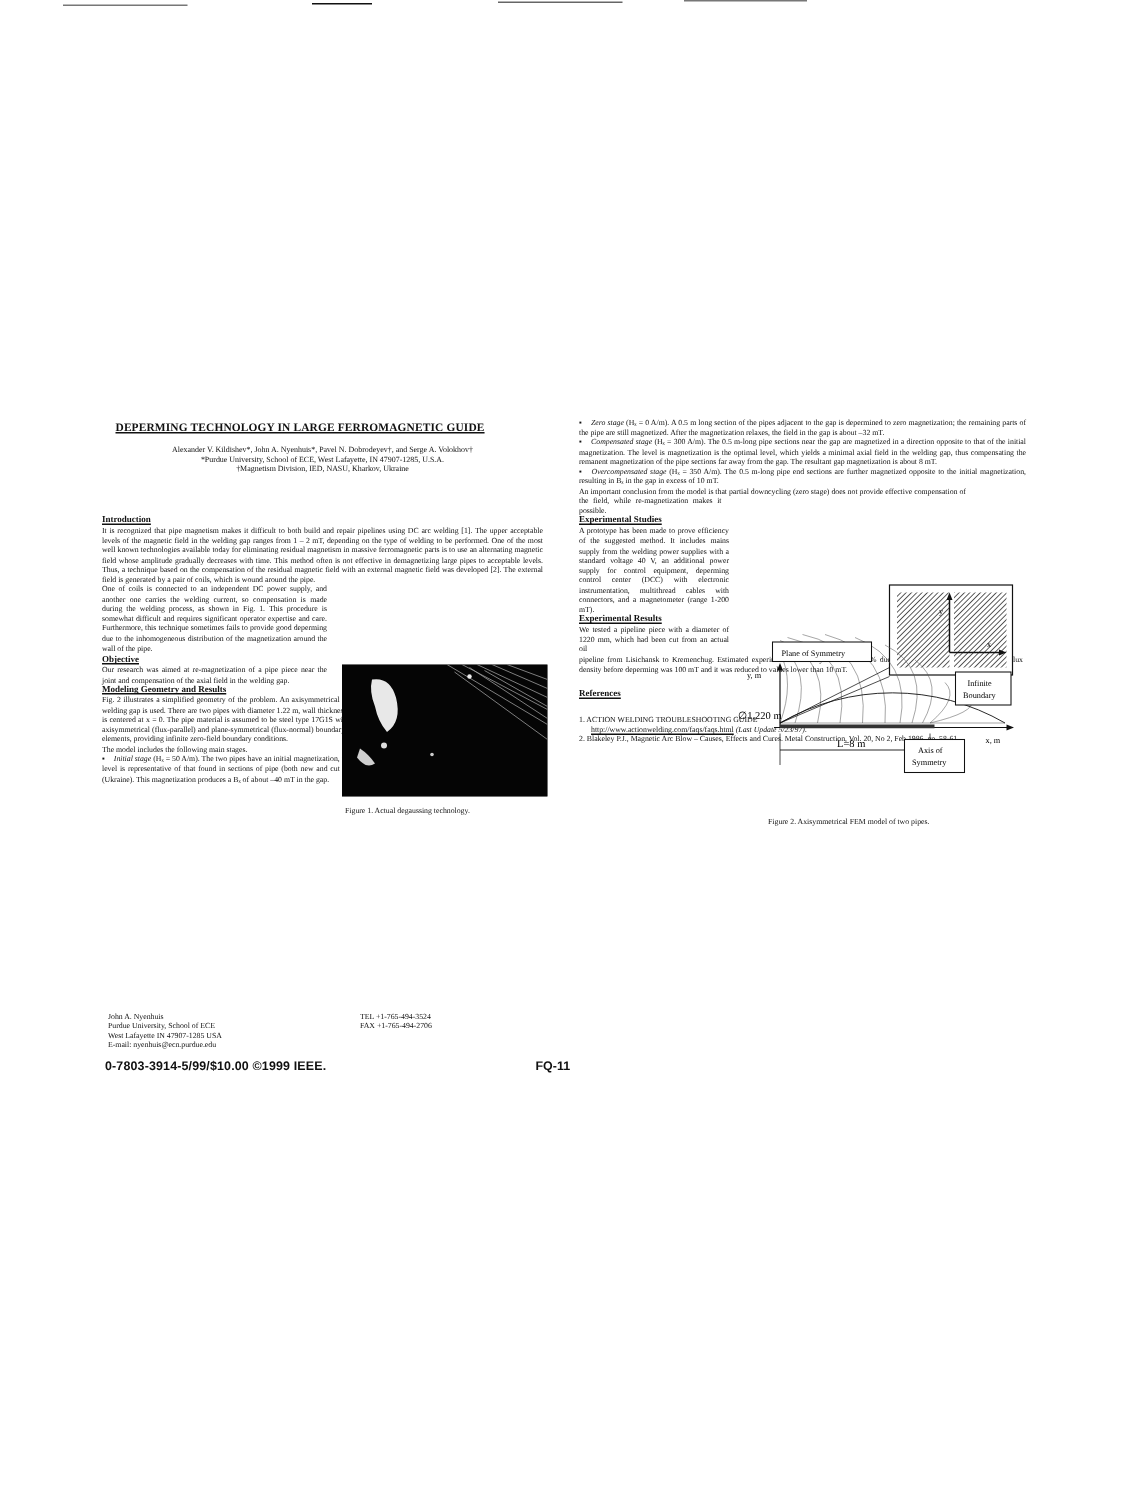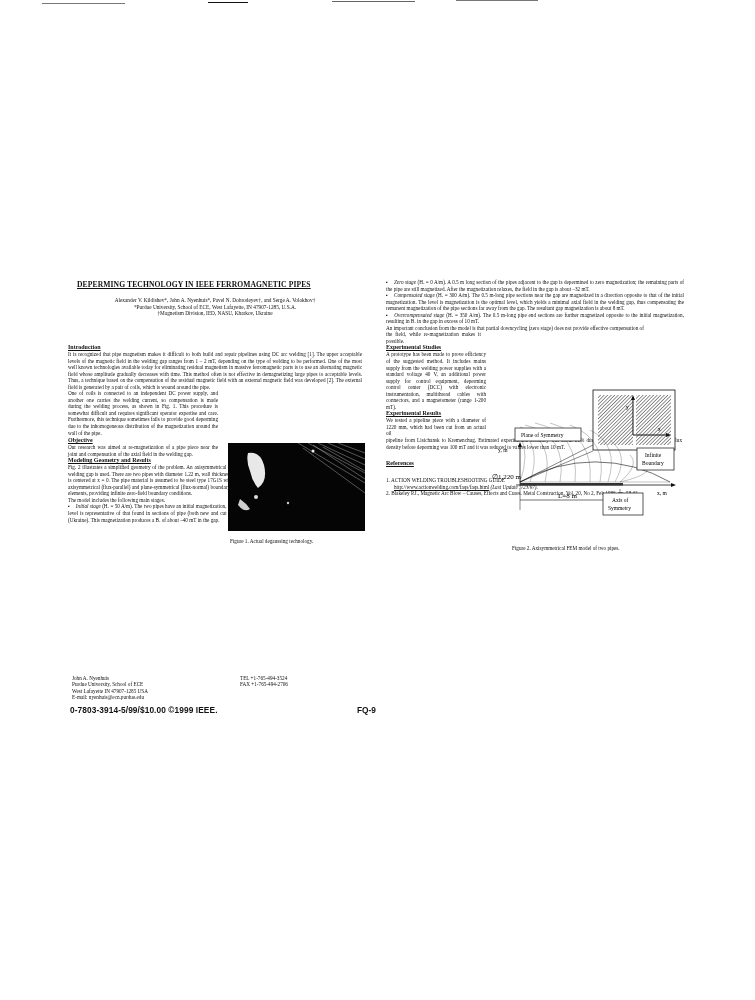--- a/index.html
+++ b/index.html
@@ -27,21 +27,21 @@
 </head>
 <body>
 
 <div id="scan-artifacts">
     <div class="scanline" style="left: 42px; top: 3px; width: 83px; background: rgb(119, 119, 119);"></div>
     <div class="scanline" style="left: 208px; top: 2px; width: 40px; background: rgb(17, 17, 17);"></div>
     <div class="scanline" style="left: 332px; top: 1px; width: 83px; background: rgb(102, 102, 102);"></div>
     <div class="scanline" style="left: 456px; top: 0px; width: 82px; background: rgb(119, 119, 119);"></div>
   </div>
 
-<div class="abs title">DEPERMING TECHNOLOGY IN IEEE FERROMAGNETIC PIPES</div>
+<div class="abs title">DEPERMING TECHNOLOGY IN LARGE FERROMAGNETIC GUIDE</div>
 <div class="abs authors">
   <div>Alexander V. Kildishev*, John A. Nyenhuis*, Pavel N. Dobrodeyev†, and Serge A. Volokhov†</div>
   <div>*Purdue University, School of ECE, West Lafayette, IN 47907-1285, U.S.A.</div>
   <div>†Magnetism Division, IED, NASU, Kharkov, Ukraine</div>
 </div>
 
 <div class="abs col-left" style="top:344px;">
   <div class="heading">Introduction</div>
   <div class="para">It is recognized that pipe magnetism makes it difficult to both build and repair pipelines using DC arc welding [1]. The upper acceptable levels of the magnetic field in the welding gap ranges from 1 – 2 mT, depending on the type of welding to be performed. One of the most well known technologies available today for eliminating residual magnetism in massive ferromagnetic parts is to use an alternating magnetic field whose amplitude gradually decreases with time. This method often is not effective in demagnetizing large pipes to acceptable levels. Thus, a technique based on the compensation of the residual magnetic field with an external magnetic field was developed [2]. The external field is generated by a pair of coils, which is wound around the pipe.</div>
   <div class="para narrow">One of coils is connected to an independent DC power supply, and another one carries the welding current, so compensation is made during the welding process, as shown in Fig. 1. This procedure is somewhat difficult and requires significant operator expertise and care. Furthermore, this technique sometimes fails to provide good deperming due to the inhomogeneous distribution of the magnetization around the wall of the pipe.</div>
@@ -80,21 +80,21 @@
   <div>Purdue University, School of ECE</div>
   <div>West Lafayette IN 47907-1285 USA</div>
   <div>E-mail: nyenhuis@ecn.purdue.edu</div>
 </div>
 <div class="abs contact" style="left:240px; top:675px;">
   <div>TEL +1-765-494-3524</div>
   <div>FAX +1-765-494-2706</div>
 </div>
 
 <div class="abs isbn">0-7803-3914-5/99/$10.00 ©1999 IEEE.</div>
-<div class="abs pageno">FQ-9</div>
+<div class="abs pageno">FQ-11</div>
 
 <div class="abs col-right" style="top:279px;">
   <div class="para"><span class="bullet it">Zero stage</span><span> (Hₓ = 0 A/m). A 0.5 m long section of the pipes adjacent to the gap is depermined to zero magnetization; the remaining parts of the pipe are still magnetized. After the magnetization relaxes, the field in the gap is about –32 mT.</span></div>
   <div class="para"><span class="bullet it">Compensated stage</span><span> (Hₓ = 300 A/m). The 0.5 m-long pipe sections near the gap are magnetized in a direction opposite to that of the initial magnetization. The level is magnetization is the optimal level, which yields a minimal axial field in the welding gap, thus compensating the remanent magnetization of the pipe sections far away from the gap. The resultant gap magnetization is about 8 mT.</span></div>
   <div class="para"><span class="bullet it">Overcompensated stage</span><span> (Hₓ = 350 A/m). The 0.5 m-long pipe end sections are further magnetized opposite to the initial magnetization, resulting in Bₓ in the gap in excess of 10 mT.</span></div>
   <div class="para" style="width:290px;">An important conclusion from the model is that partial downcycling (zero stage) does not provide effective compensation of</div>
   <div class="para" style="width:95px;">the field, while re-magnetization makes it possible.</div>
   <div class="heading">Experimental Studies</div>
   <div class="para" style="width:100px;">A prototype has been made to prove efficiency of the suggested method. It includes mains supply from the welding power supplies with a standard voltage 40 V, an additional power supply for control equipment, deperming control center (DCC) with electronic instrumentation, multithread cables with connectors, and a magnetometer (range 1-200 mT).</div>
   <div class="heading">Experimental Results</div>

